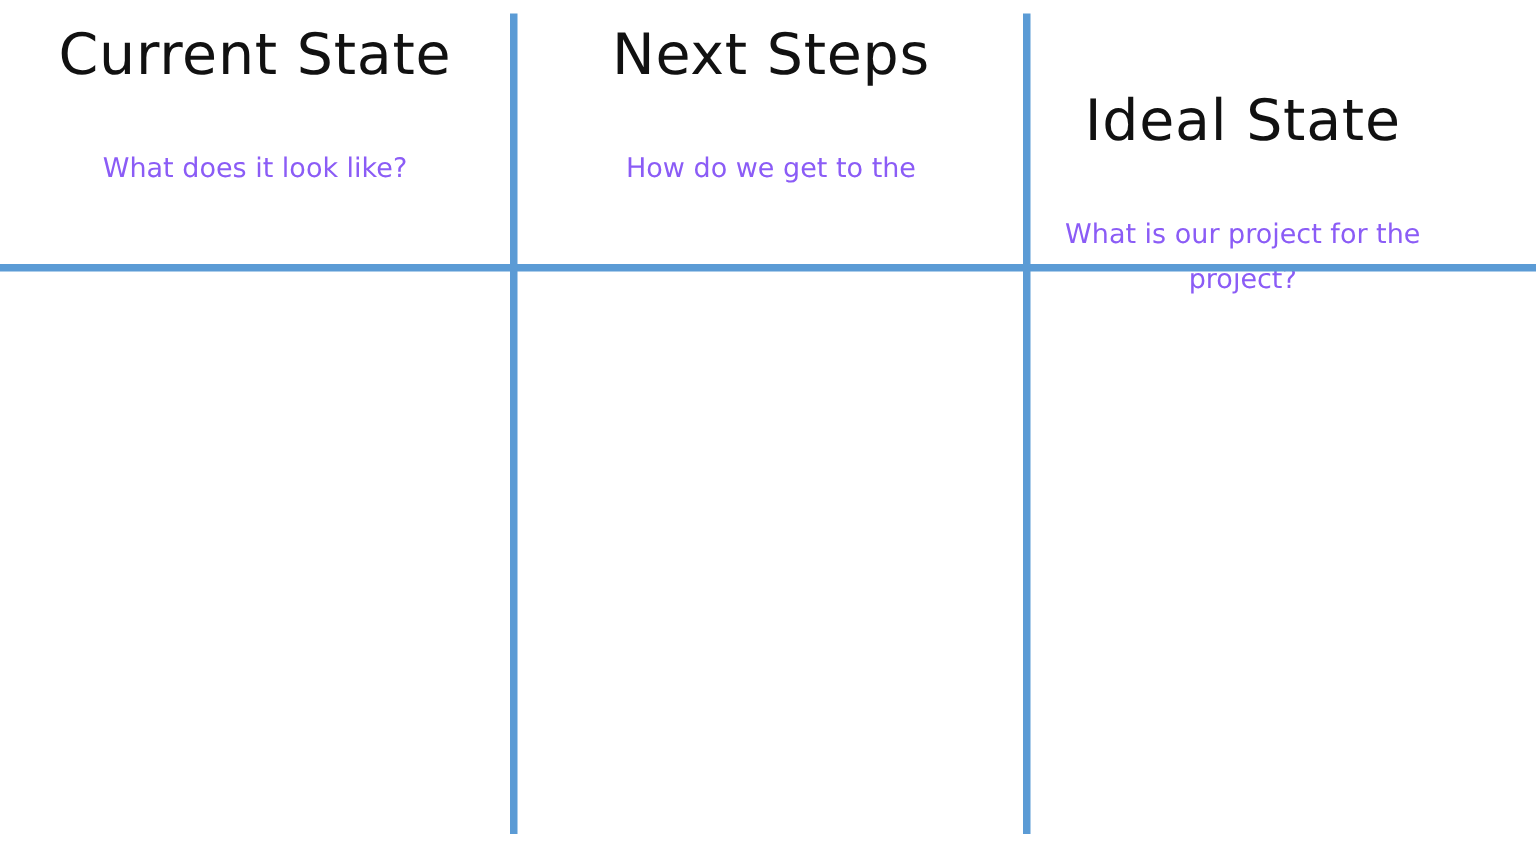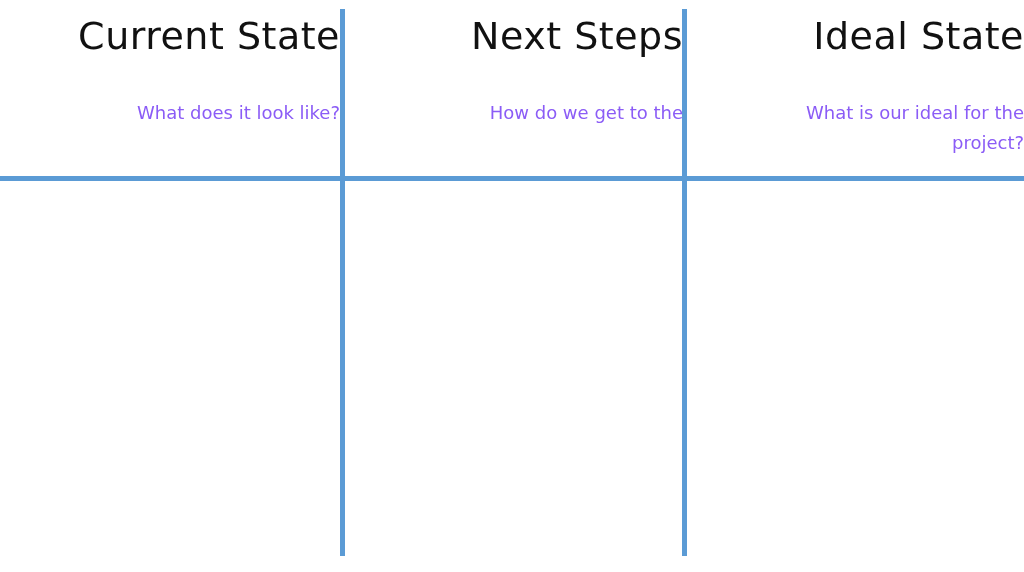--- a/index.html
+++ b/index.html
@@ -1,20 +1,20 @@
 <!DOCTYPE html>
 <html><head>
 <meta charset="utf-8">
 <style>
   html, body { margin:0; padding:0; background:#fff; }
   body { width:1024px; height:572px; position:relative; overflow:hidden;
          font-family:"DejaVu Sans", sans-serif; color:#111; }
   .vline { position:absolute; top:9px; width:5px; height:547px; background:#5b9bd5; }
   .hline { position:absolute; left:0; top:176px; width:1024px; height:5px; background:#5b9bd5; }
-  .col { position:absolute; top:0; height:176px; text-align:right; }
+  .col { position:absolute; top:0; height:176px; text-align:center; }
   .title { position:absolute; left:0; right:0; top:14px; font-size:38px; font-weight:normal;
            letter-spacing:0.5px; color:#111; }
   .sub { position:absolute; left:0; right:0; top:98px; font-size:18px; line-height:30px;
          color:#8b5cf6; }
 </style>
 </head>
 <body>
 
 <div>
   <div class="col" style="left:0;width:340px;">
@@ -22,24 +22,24 @@
     <div class="sub">
       <div>What does it look like?</div>
     </div>
   </div>
   <div class="col" style="left:345px;width:338px;text-decoration:underline;">
     <div class="title">Next Steps</div>
     <div class="sub">
       <div>How do we get to the</div>
     </div>
   </div>
-  <div class="col" style="left:687px;width:337px;">
+  <div class="col" style="left:660px;width:337px;margin-top:44px;">
     <div class="title">Ideal State</div>
     <div class="sub">
-      <div>What is our ideal for the</div>
+      <div>What is our project for the</div>
       <div>project?</div>
     </div>
   </div>
 
   <div class="hline"></div>
   <div class="vline" style="left:340px;"></div>
   <div class="vline" style="left:682px;"></div>
 </div>
 
 </body></html>

